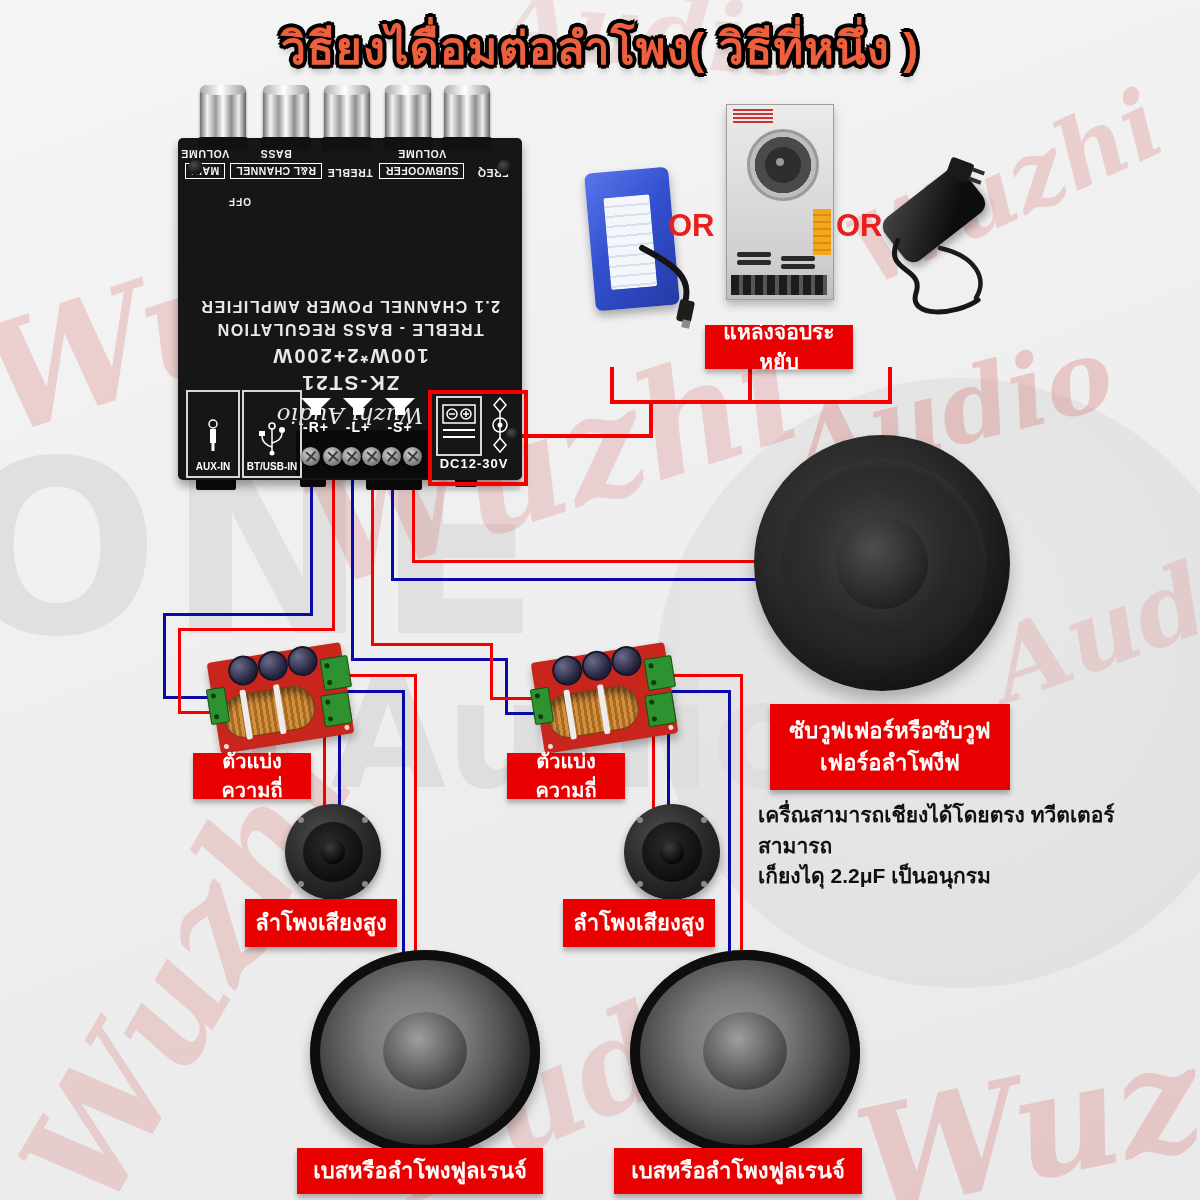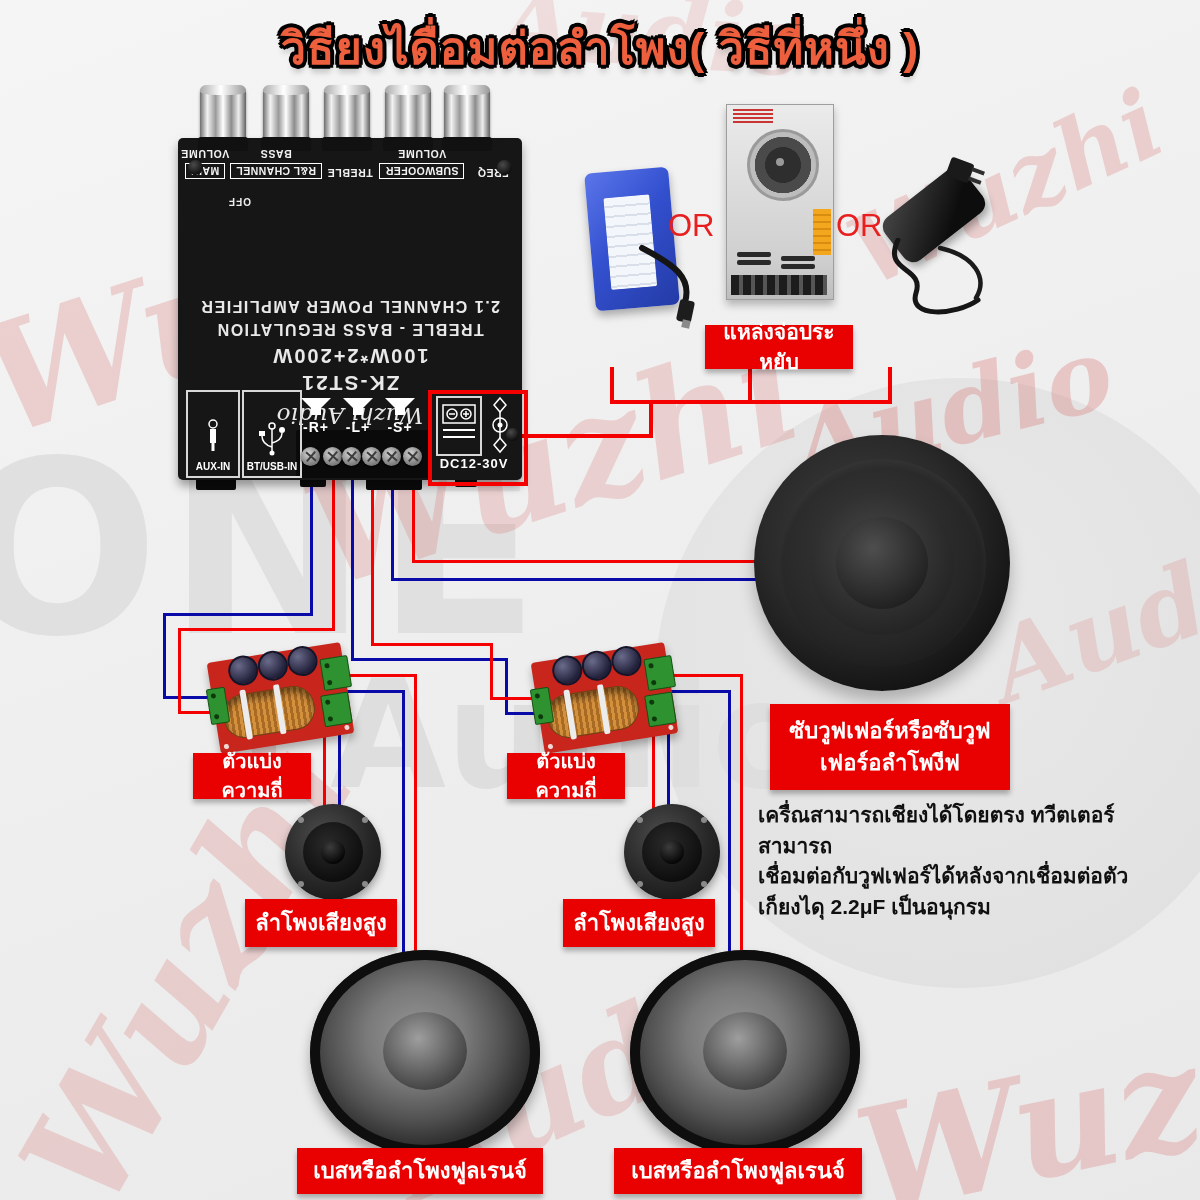--- a/index.html
+++ b/index.html
@@ -110,21 +110,21 @@
   .psu .vent{position:absolute;width:34px;height:5px;background:#2a2a2a;border-radius:2px;}
   .psu .tstrip{position:absolute;left:4px;bottom:4px;width:96px;height:20px;background:#1c1c1c;
     background-image:repeating-linear-gradient(90deg,#1c1c1c 0 8px,#555 8px 12px);}
   .psu .notice{position:absolute;left:6px;top:4px;width:40px;height:14px;
     background-image:repeating-linear-gradient(180deg,#c33 0 2px,transparent 2px 4px);}
   .adapter{position:absolute;left:884px;top:188px;width:100px;height:54px;border-radius:12px;z-index:3;
     transform:rotate(-38deg);background:linear-gradient(145deg,#474747,#0d0d0d 70%);box-shadow:0 5px 8px rgba(0,0,0,.35);}
   .plug{position:absolute;left:948px;top:160px;width:24px;height:20px;background:#1a1a1a;border-radius:3px;z-index:3;transform:rotate(20deg);}
   .plug:before{content:"";position:absolute;right:-12px;top:3px;width:13px;height:4px;background:#2e2e2e;}
   .plug:after{content:"";position:absolute;right:-12px;bottom:3px;width:13px;height:4px;background:#2e2e2e;}
-  .ortxt{position:absolute;color:#e81f1f;font-weight:400;font-size:31px;z-index:4;}
+  .ortxt{position:absolute;color:#e81f1f;font-weight:700;font-size:31px;z-index:4;}
   .note{position:absolute;left:758px;top:800px;width:410px;z-index:5;color:#101010;
     font-size:21px;font-weight:bold;line-height:30.5px;}
   .sublabel-line{display:block;}
   svg{display:block;}
 </style>
 </head>
 <body>
 
 <div class="stage">
 
@@ -395,17 +395,16 @@
       <div class="dome"></div>
     </div>
   <div class="woofer" style="left:630px;top:950px;">
       <div class="dome"></div>
     </div>
   <div class="rlabel" style="left:297px;top:1148px;width:246px;height:46px;font-size:22px;">เบสหรือลำโพงฟูลเรนจ์</div>
   <div class="rlabel" style="left:614px;top:1148px;width:248px;height:46px;font-size:22px;">เบสหรือลำโพงฟูลเรนจ์</div>
 
   <div class="note">
     <div>เครื่ณสามารถเชียงได้โดยตรง ทวีตเตอร์สามารถ</div>
-    <div>เชื่อมต่อกับวูฟเฟอร์ได้หลังจากเชื่อมต่อตัว</div>
     <div>เก็ยงไดุ 2.2μF เป็นอนุกรม</div>
   </div>
 
 </div>
 
 </body></html>

